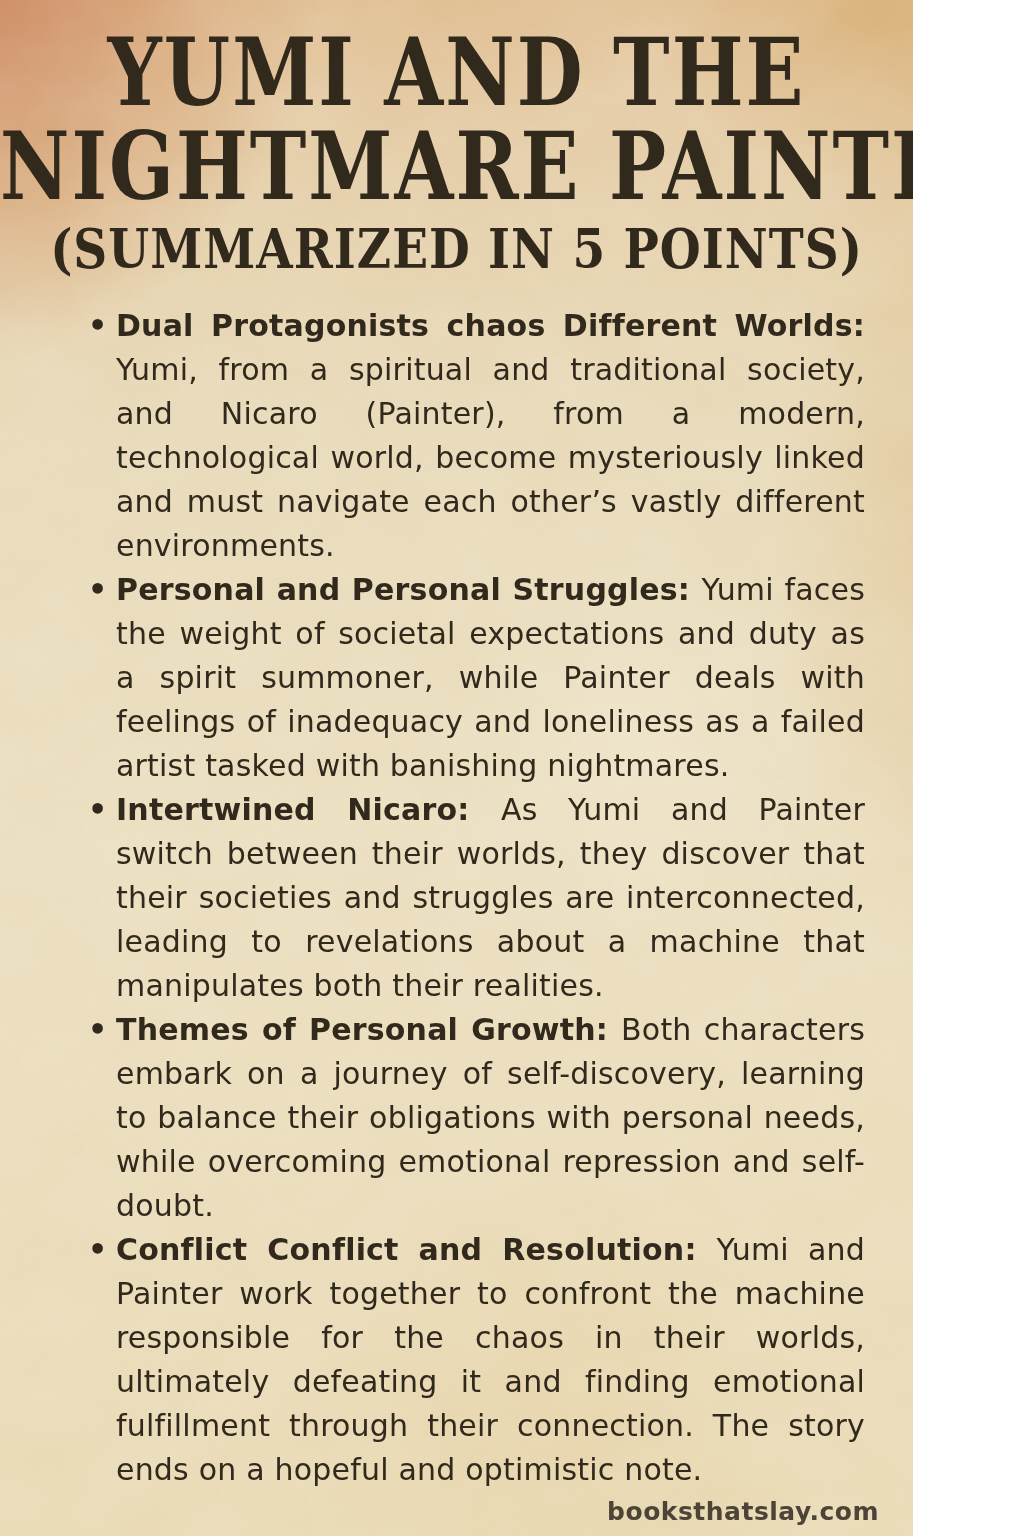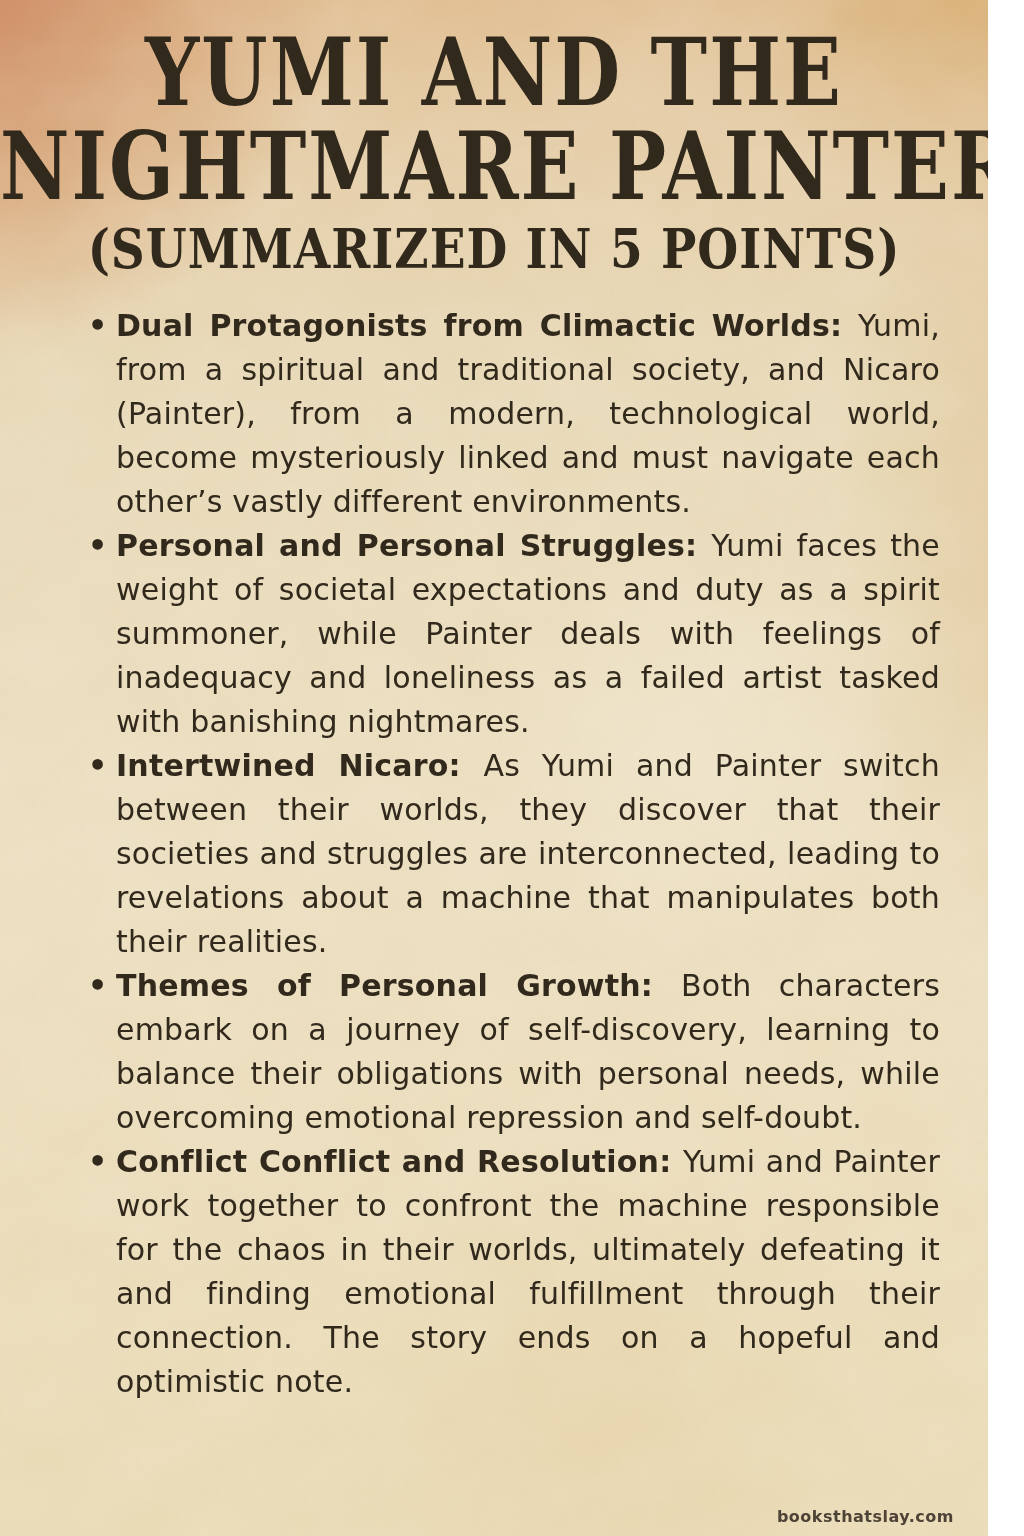--- a/index.html
+++ b/index.html
@@ -6,21 +6,21 @@
     --ink:#32291d;
     --watermark:#4e4337;
     --cream:#ecdebc;
   }
   *{margin:0;padding:0;box-sizing:border-box;}
   html,body{width:1024px;}
   body{font-family:"DejaVu Sans","Liberation Sans",sans-serif;}
 
   .page{
     position:relative;
-    width:988px;height:1536px;
+    width:913px;height:1536px;
     overflow:hidden;
     color:var(--ink);
     background:
       radial-gradient(ellipse 54% 38% at -4% -4%, rgba(185,80,40,0.62), rgba(201,118,62,0.34) 46%, rgba(0,0,0,0) 73%),
       radial-gradient(ellipse 50% 26% at 48% -9%, rgba(212,152,82,0.38), rgba(0,0,0,0) 70%),
       radial-gradient(ellipse 46% 28% at 101% -6%, rgba(203,142,58,0.58), rgba(0,0,0,0) 72%),
       radial-gradient(ellipse 28% 42% at 104% 34%, rgba(213,166,96,0.32), rgba(0,0,0,0) 70%),
       radial-gradient(ellipse 30% 20% at 70% 48%, rgba(248,242,222,0.35), rgba(0,0,0,0) 70%),
       radial-gradient(ellipse 40% 22% at 60% 92%, rgba(226,198,142,0.28), rgba(0,0,0,0) 70%),
       linear-gradient(180deg,#e5c79e 0%, #eadcba 26%, #eee1c2 55%, #ecddb7 100%);
@@ -72,21 +72,21 @@
   ul.points li .dot{
     position:absolute;left:0;top:0;
     font-size:30px;
   }
   ul.points li .lead{font-weight:700;}
   ul.points li .rest{font-weight:400;}
 
   .watermark{
     position:absolute;
     right:34px;bottom:10px;
-    font-size:16px;
+    font-size:25px;
     font-weight:700;
     color:var(--watermark);
     letter-spacing:0.5px;
   }
 </style>
 </head>
 <body>
 
 <div class="page">
 
@@ -111,21 +111,21 @@
       <h1>
         <span class="title-line">YUMI AND THE</span>
         <span class="title-line">NIGHTMARE PAINTER</span>
       </h1>
       <div class="subtitle">(SUMMARIZED IN 5 POINTS)</div>
     </header>
 
     <ul class="points">
         <li>
     <span class="dot">•</span>
-    <span class="lead">Dual Protagonists from Climactic Worlds: </span>
+    <span class="lead">Dual Protagonists chaos Different Worlds: </span>
     <span class="rest">Yumi, from a spiritual and traditional society, and Nicaro (Painter), from a modern, technological world, become mysteriously linked and must navigate each other’s vastly different environments.</span>
   </li>
         <li>
     <span class="dot">•</span>
     <span class="lead">Personal and Personal Struggles: </span>
     <span class="rest">Yumi faces the weight of societal expectations and duty as a spirit summoner, while Painter deals with feelings of inadequacy and loneliness as a failed artist tasked with banishing nightmares.</span>
   </li>
         <li>
     <span class="dot">•</span>
     <span class="lead">Intertwined Nicaro: </span>

